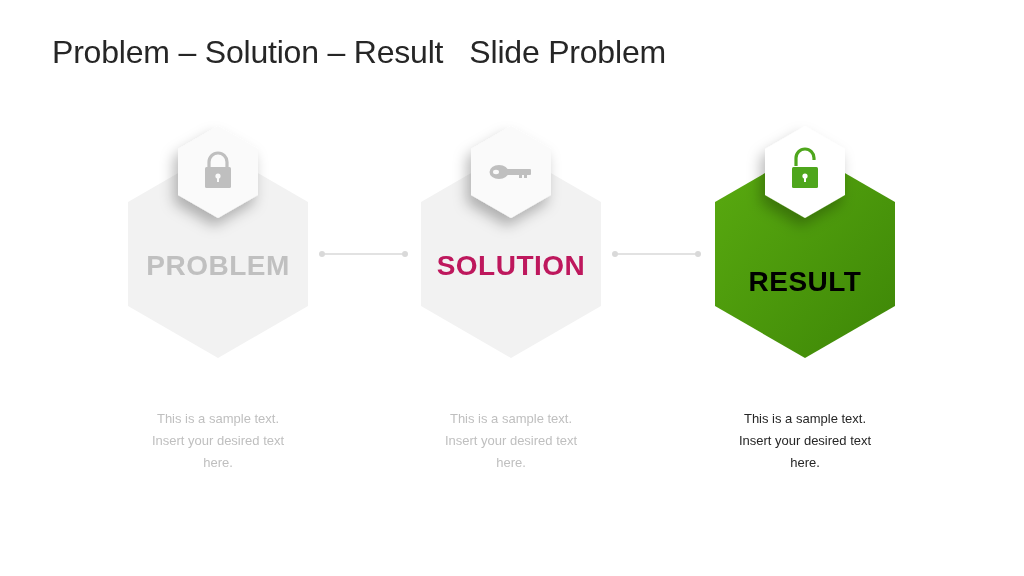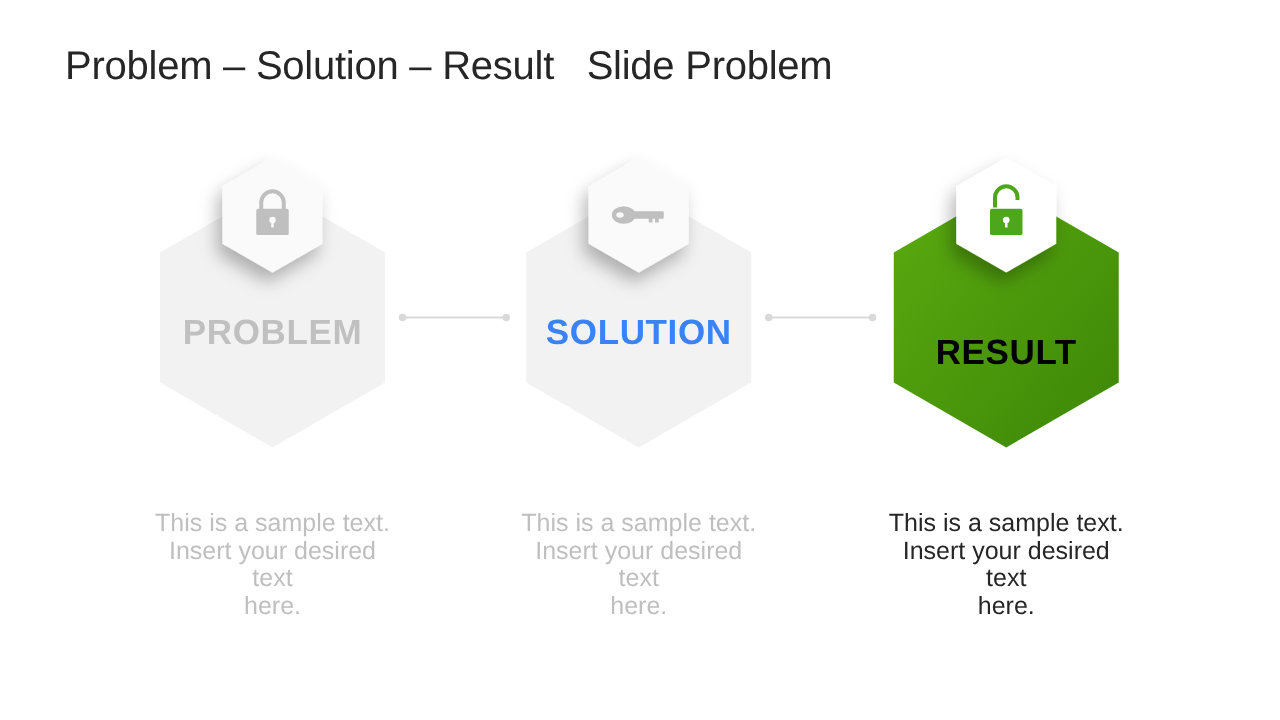--- a/index.html
+++ b/index.html
@@ -1,21 +1,21 @@
 <!DOCTYPE html>
 <html><head>
 <meta charset="utf-8">
 <style>
   html, body { margin:0; padding:0; }
   body { width:1024px; height:576px; background:#ffffff; position:relative; overflow:hidden;
          font-family:"Liberation Sans", "DejaVu Sans", sans-serif; }
   .title { position:absolute; left:52px; top:34px; font-size:32px; color:#262626; white-space:pre; letter-spacing:-0.2px; }
   svg.diagram { position:absolute; left:0; top:0; }
   .lbl { position:absolute; width:180px; text-align:center; font-weight:bold; font-size:28px; letter-spacing:0.5px; }
-  .desc { position:absolute; width:200px; text-align:center; font-size:20px; line-height:22px; }
+  .desc { position:absolute; width:200px; text-align:center; font-size:13px; line-height:22px; }
 </style>
 </head>
 <body>
 
 <div class="title">Problem – Solution – Result   Slide Problem</div>
 
 <svg class="diagram" width="1024" height="576" viewBox="0 0 1024 576">
   <defs>
     <linearGradient id="greenGrad" x1="0" y1="0" x2="1" y2="1">
       <stop offset="0" stop-color="#5aab10"></stop>
@@ -66,21 +66,21 @@
     <g fill="#4ea61c">
       <path d="M796,166 v-8 a9,9 0 0 1 18,0 v2" fill="none" stroke="#4ea61c" stroke-width="3.2"></path>
       <rect x="792" y="167" width="26" height="21" rx="1.5"></rect>
       <circle cx="805" cy="176" r="2.6" fill="#ffffff"></circle>
       <rect x="804" y="177" width="2" height="5" fill="#ffffff"></rect>
     </g>
   </g>
 </svg>
 
 <div class="lbl" style="left:128px; top:250px; color:#c0c0c0;">PROBLEM</div>
-<div class="lbl" style="left:421px; top:250px; color:#3b82f6;">SOLUTION</div>
+<div class="lbl" style="left:421px; top:250px; color:#be185d;">SOLUTION</div>
 <div class="lbl" style="left:715px; top:266px; color:#000000;">RESULT</div>
 
 <div class="desc" style="left:118px; top:408px; color:#bfbfbf;">
   <div>This is a sample text.</div>
   <div>Insert your desired text</div>
   <div>here.</div>
 </div>
 <div class="desc" style="left:411px; top:408px; color:#bfbfbf;">
   <div>This is a sample text.</div>
   <div>Insert your desired text</div>

